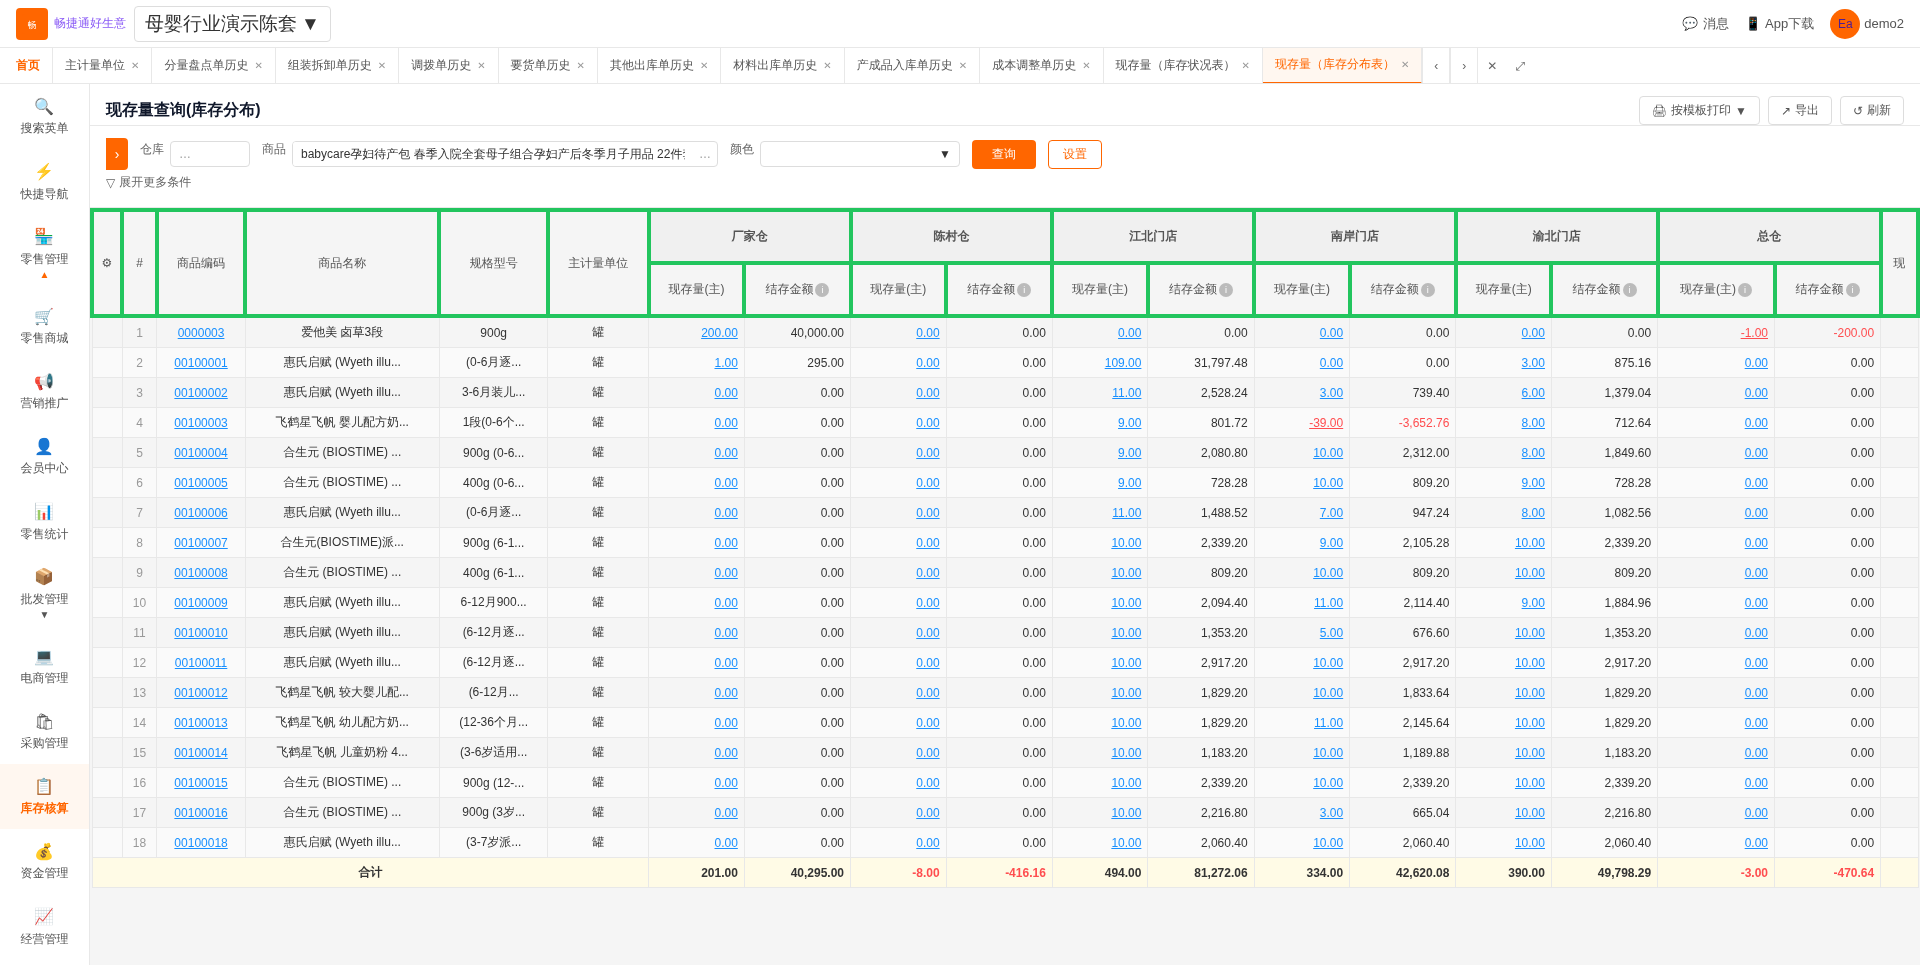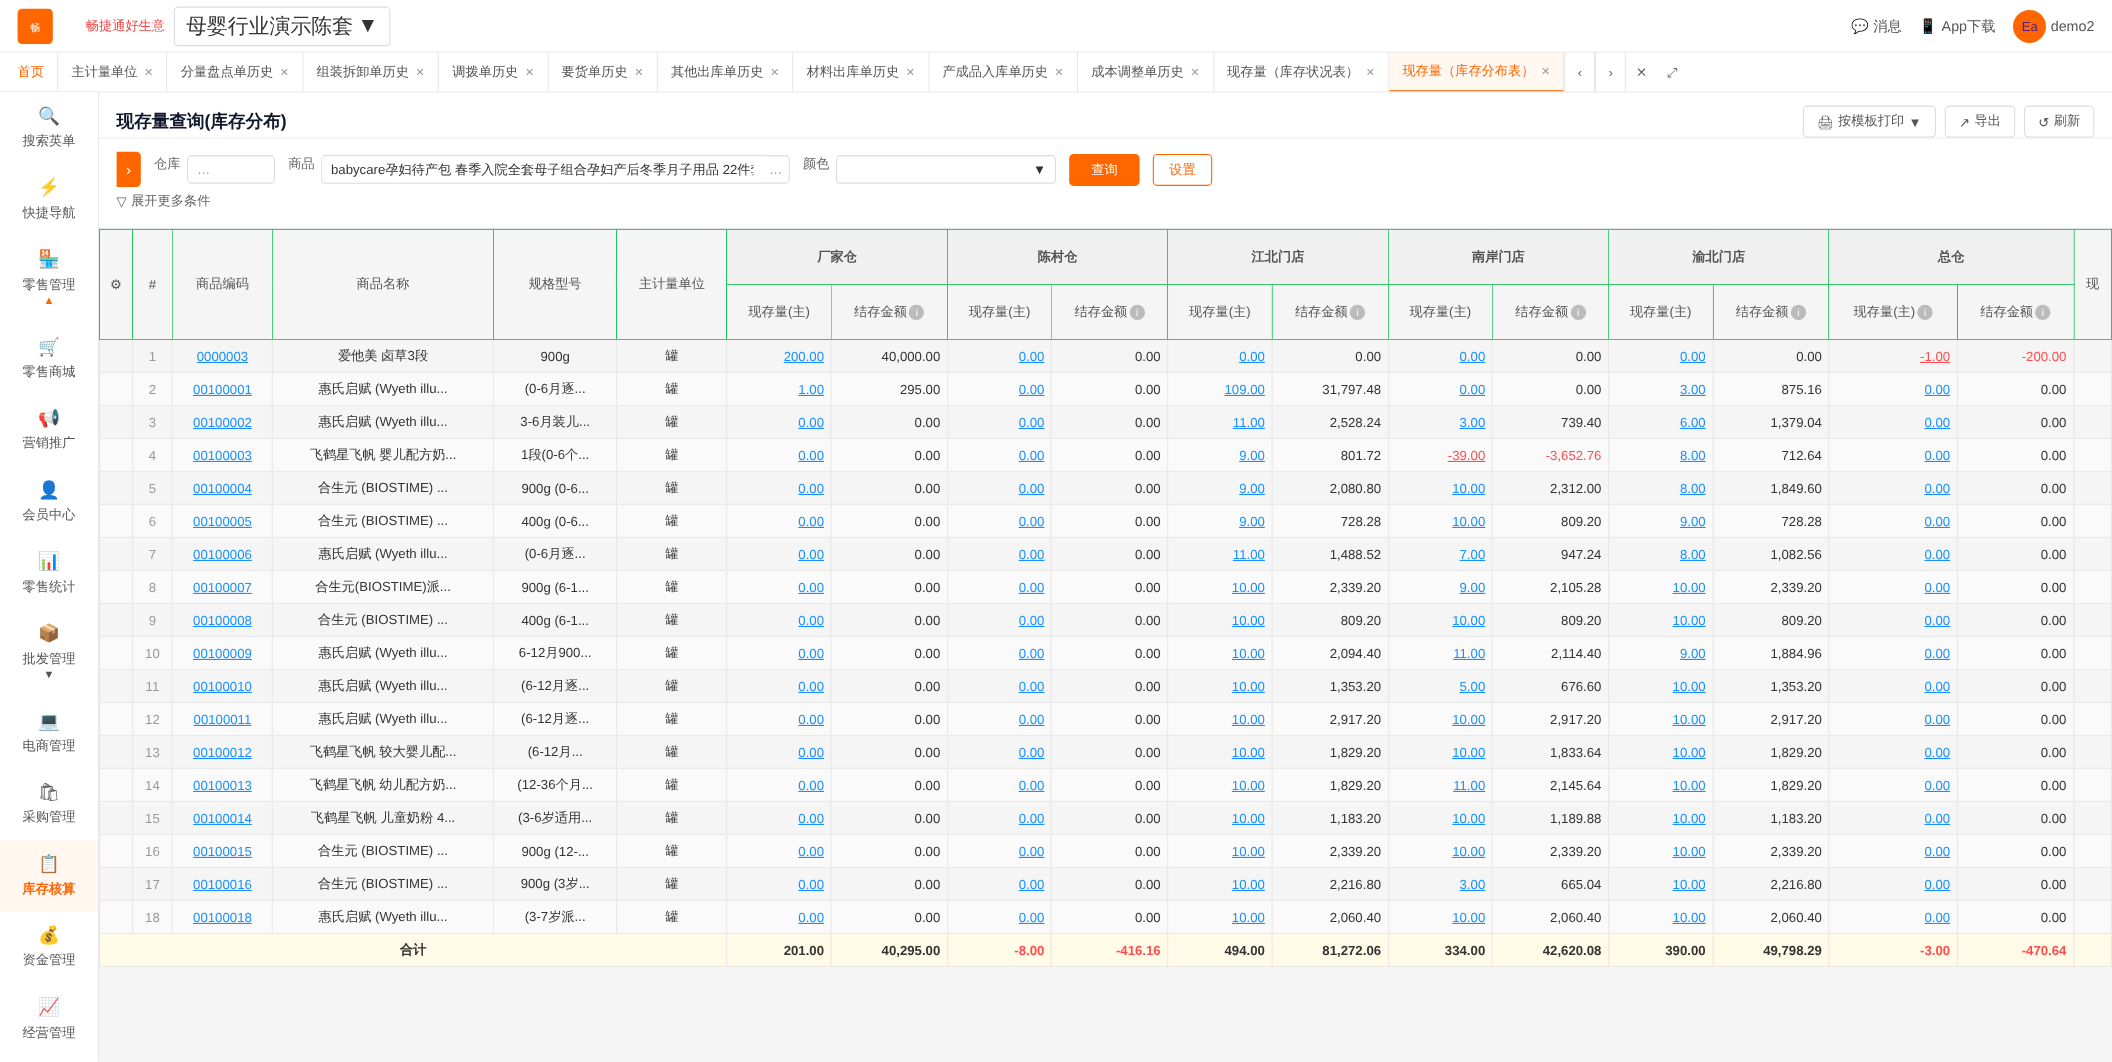--- a/index.html
+++ b/index.html
@@ -3,32 +3,32 @@
   <meta charset="utf-8">
   <style>
     * { margin: 0; padding: 0; box-sizing: border-box; }
     body { font-family: 'Microsoft YaHei', Arial, sans-serif; font-size: 12px; background: #f5f5f5; color: #333; overflow: hidden; width: 1920px; height: 965px; }
     
     
     .top-bar { background: #fff; height: 48px; display: flex; align-items: center; padding: 0 16px; border-bottom: 1px solid #e8e8e8; justify-content: space-between; }
     .top-bar-left { display: flex; align-items: center; gap: 8px; }
     .logo-area { display: flex; align-items: center; gap: 6px; }
     .logo-icon { width: 32px; height: 32px; background: #ff6600; border-radius: 4px; display: flex; align-items: center; justify-content: center; color: white; font-size: 10px; }
-    .logo-text { font-size: 12px; color: #ef4444; margin-left: 24px; }
+    .logo-text { font-size: 12px; color: #8b5cf6; }
     .industry-selector { display: flex; align-items: center; gap: 4px; color: #333; font-size: 19px; cursor: pointer; border: 1px solid #ddd; padding: 4px 10px; border-radius: 4px; }
     .top-bar-right { display: flex; align-items: center; gap: 16px; }
     .top-right-item { display: flex; align-items: center; gap: 4px; cursor: pointer; color: #555; font-size: 13px; }
     .avatar { width: 30px; height: 30px; border-radius: 50%; background: #ff6600; display: flex; align-items: center; justify-content: center; color: #4c1d95; font-size: 12px; }
 
     
     .tab-bar { background: #fff; height: 36px; display: flex; align-items: center; border-bottom: 1px solid #e8e8e8; overflow: hidden; padding: 0 4px; }
     .tab { display: flex; align-items: center; height: 36px; padding: 0 12px; border-right: 1px solid #e8e8e8; font-size: 12px; cursor: pointer; white-space: nowrap; color: #555; gap: 6px; position: relative; }
     .tab.active { background: #fff7f0; color: #ff6600; border-bottom: 2px solid #ff6600; }
     .tab-close { font-size: 10px; color: #999; cursor: pointer; }
-    .tab-home { color: #ff6600; font-weight: normal; padding: 0 12px; }
+    .tab-home { color: #ff6600; font-weight: bold; padding: 0 12px; }
     .tab-nav-btn { width: 28px; height: 36px; display: flex; align-items: center; justify-content: center; cursor: pointer; color: #666; border-left: 1px solid #e8e8e8; border-right: 1px solid #e8e8e8; }
     .tab-close-all { width: 28px; height: 36px; display: flex; align-items: center; justify-content: center; cursor: pointer; color: #666; }
     .tab-expand { width: 28px; height: 36px; display: flex; align-items: center; justify-content: center; cursor: pointer; color: #666; }
 
     
     .main-layout { display: flex; height: calc(965px - 84px); }
 
     
     .sidebar { width: 90px; background: #fff; border-right: 1px solid #e8e8e8; display: flex; flex-direction: column; overflow-y: auto; }
     .sidebar-item { padding: 12px 6px; text-align: center; cursor: pointer; color: #555; font-size: 12px; line-height: 1.4; }
@@ -51,21 +51,21 @@
     .search-label { color: #666; font-size: 12px; white-space: nowrap; }
     .btn-search { background: #ff6600; color: white; border: none; padding: 6px 20px; border-radius: 4px; cursor: pointer; font-size: 12px; }
     .btn-settings { background: #fff; color: #ff6600; border: 1px solid #ff6600; padding: 5px 14px; border-radius: 4px; cursor: pointer; font-size: 12px; }
     .expand-more { display: flex; align-items: center; gap: 4px; color: #666; cursor: pointer; font-size: 12px; padding: 4px 0; }
     .search-product-field { display: flex; align-items: center; border: 1px solid #ddd; border-radius: 4px; overflow: hidden; }
     .search-product-field input { border: none; outline: none; padding: 5px 8px; font-size: 12px; width: 340px; color: #333; }
     .search-product-field .dots { padding: 0 6px; color: #999; cursor: pointer; }
     .search-dropdown { display: flex; align-items: center; border: 1px solid #ddd; border-radius: 4px; padding: 5px 8px; cursor: pointer; gap: 4px; min-width: 80px; }
     table { width: 100%; border-collapse: collapse; font-size: 12px; min-width: 1800px; }
     thead tr { background: #f5f5f5; }
-    th { padding: 16px 6px; border: 1px solid #22c55e; text-align: center; font-weight: normal; color: #555; white-space: nowrap; position: sticky; top: 0; background: #f5f5f5; z-index: 10; }
+    th { padding: 16px 6px; border: 4px solid #22c55e; text-align: center; font-weight: normal; color: #555; white-space: nowrap; position: sticky; top: 0; background: #f5f5f5; z-index: 10; }
     td { padding: 6px 6px; border: 1px solid #e8e8e8; text-align: center; color: #333; white-space: nowrap; }
     tr:nth-child(even) { background: #fafafa; }
     .col-group-header { background: #f0f0f0; font-weight: bold; }
     .text-link { color: #1890ff; text-decoration: underline; cursor: pointer; }
     .text-red { color: #ff4d4f; }
     .text-right { text-align: right; }
     .total-row { background: #fffbe6 !important; font-weight: bold; }
     .total-row td { background: #fffbe6; }
     .gear-col { width: 30px; }
     .row-num { color: #999; }

